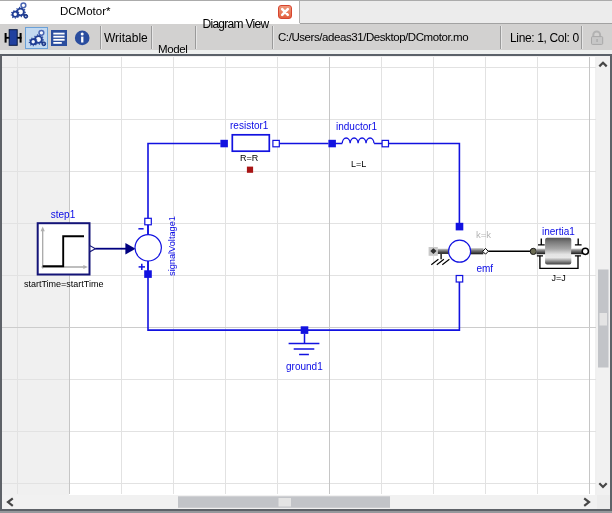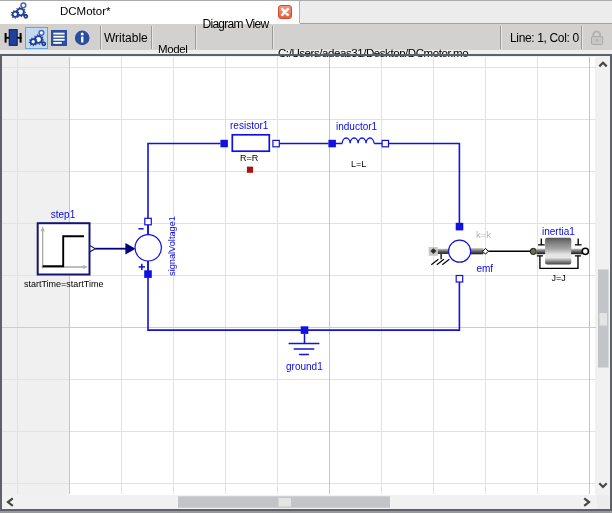--- a/index.html
+++ b/index.html
@@ -86,21 +86,21 @@
 <div class="abs" style="left:272px;top:25.5px;width:1px;height:23.5px;background:#9a9a9a;"></div>
 <div class="abs" style="left:273px;top:25.5px;width:1px;height:23.5px;background:#e6e6e6;"></div>
 <div class="abs" style="left:500px;top:25.5px;width:1px;height:23.5px;background:#9a9a9a;"></div>
 <div class="abs" style="left:501px;top:25.5px;width:1px;height:23.5px;background:#e6e6e6;"></div>
 <div class="abs" style="left:581px;top:25.5px;width:1px;height:23.5px;background:#9a9a9a;"></div>
 <div class="abs" style="left:582px;top:25.5px;width:1px;height:23.5px;background:#e6e6e6;"></div>
 
 <div class="abs" id="t-writable" style="left:104px;top:31px;font-size:12px;color:#000;">Writable</div>
 <div class="abs" id="t-model" style="left:158px;top:43px;font-size:11.5px;letter-spacing:-0.4px;color:#000;">Model</div>
 <div class="abs" id="t-dview" style="left:202.5px;top:17px;font-size:12px;letter-spacing:-0.72px;color:#000;">Diagram View</div>
-<div class="abs" id="t-path" style="left:278px;top:31px;font-size:11.5px;letter-spacing:-0.43px;color:#000;margin-top:16px;">C:/Users/adeas31/Desktop/DCmotor.mo</div>
+<div class="abs" id="t-path" style="left:278px;top:31px;font-size:11.5px;letter-spacing:-0.43px;color:#000;">C:/Users/adeas31/Desktop/DCmotor.mo</div>
 <div class="abs" id="t-line" style="left:510px;top:31px;font-size:12px;letter-spacing:-0.35px;color:#000;">Line: 1, Col: 0</div>
 
 <svg class="abs" style="left:588px;top:29px;" width="18" height="18" viewBox="0 0 18 18">
   <path d="M5.3 8 V5.8 a3.4 3.4 0 0 1 6.8 0 V8" fill="none" stroke="#b2b2b2" stroke-width="2"></path>
   <rect x="3.5" y="7.6" width="11.2" height="7.8" rx="1" fill="#c7c7c7" stroke="#a8a8a8"></rect>
   <rect x="8.3" y="10" width="1.6" height="3" fill="#b0b0b0"></rect>
 </svg>
 
 <div class="abs" style="left:0;top:54.2px;width:612px;height:1.9px;background:#5b6169;"></div>
 <div class="abs" style="left:0;top:54.5px;width:1.5px;height:456px;background:#5e6268;"></div>

